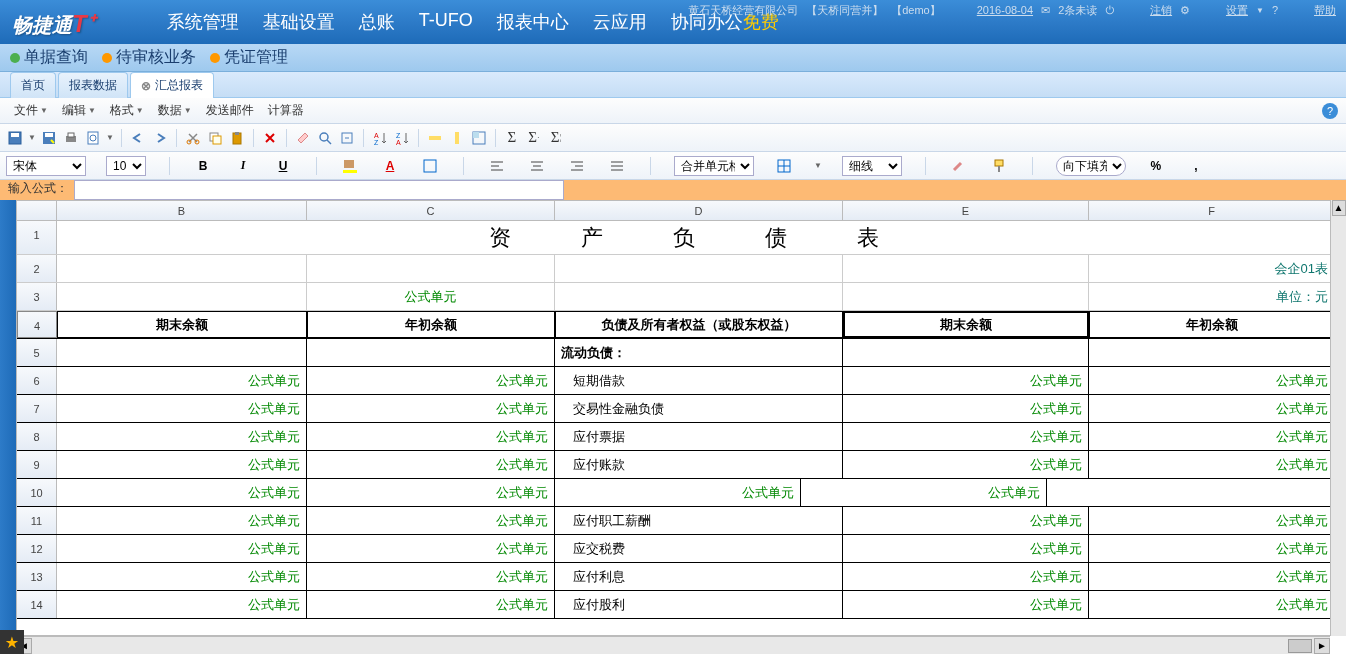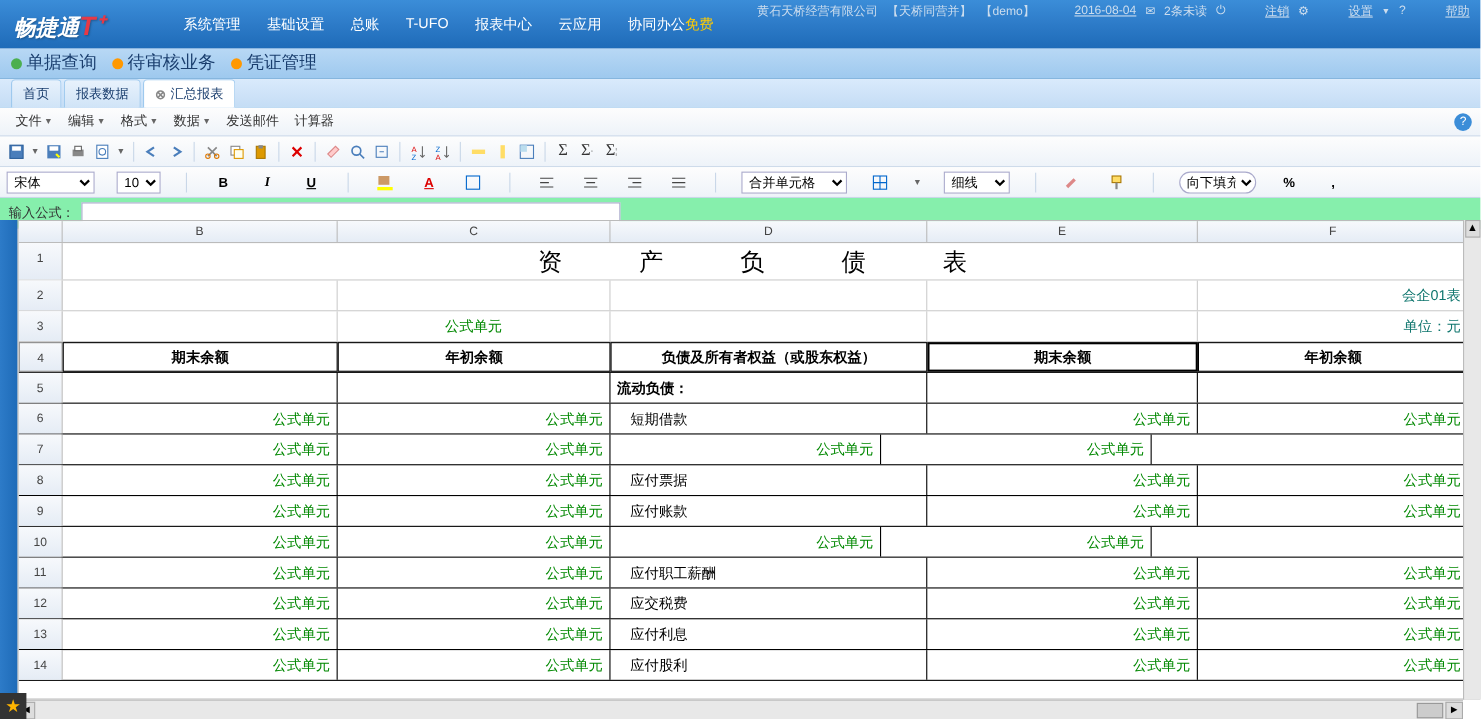--- a/index.html
+++ b/index.html
@@ -3,21 +3,21 @@
 <meta charset="utf-8">
 <style>
 * { margin: 0; padding: 0; box-sizing: border-box; }
 body { font-family: "Microsoft YaHei", SimSun, Arial, sans-serif; font-size: 12px; background: #fff; overflow: hidden; width: 1346px; height: 654px; position: relative; }
 
 
 .header { height: 44px; background: linear-gradient(to bottom, #3b8dd8, #2d7bc8, #1e6bb8); display: flex; align-items: center; color: #fff; position: relative; }
 .logo { font-size: 20px; font-style: italic; font-weight: bold; margin: 0 12px; color: #fff; text-shadow: 1px 1px 2px rgba(0,0,0,0.3); white-space: nowrap; }
 .logo .tplus { color: #e63946; font-size: 24px; font-style: italic; }
 .top-menu { display: flex; gap: 24px; margin-left: 60px; }
-.top-menu-item { color: #fff; cursor: pointer; font-size: 13px; }
+.top-menu-item { color: #fff; cursor: pointer; font-size: 18px; }
 .top-menu-item.free { color: #ffcc00; }
 .header-right { position: absolute; right: 10px; top: 0; display: flex; align-items: center; gap: 8px; color: #cde; font-size: 11px; height: 20px; }
 .header-right a { color: #cde; text-decoration: underline; cursor: pointer; margin-left: 28px; }
 
 
 .subnav { height: 28px; background: linear-gradient(to bottom, #b8d8f5, #9ec9ee); border-bottom: 1px solid #7aafdb; display: flex; align-items: center; padding-left: 10px; gap: 14px; }
 .subnav-item { display: flex; align-items: center; gap: 4px; cursor: pointer; color: #1a3e6e; font-size: 16px; }
 .dot { width: 10px; height: 10px; border-radius: 50%; display: inline-block; }
 .dot.green { background: #4caf50; }
 .dot.orange { background: #ff9800; }
@@ -38,27 +38,27 @@
 .toolbar { height: 28px; background: linear-gradient(to bottom, #fdfdfd, #eef3f9); border-bottom: 1px solid #c9d7e8; display: flex; align-items: center; padding-left: 6px; gap: 4px; }
 .tb-sep { width: 1px; height: 18px; background: #c9d7e8; margin: 0 3px; }
 .tb-ico { width: 18px; height: 18px; display: flex; align-items: center; justify-content: center; cursor: pointer; border-radius: 2px; }
 .tb-ico svg { width: 16px; height: 16px; }
 
 
 .formatbar { height: 28px; background: linear-gradient(to bottom, #fdfdfd, #eef3f9); border-bottom: 1px solid #c9d7e8; display: flex; align-items: center; padding-left: 6px; gap: 20px; }
 .sel { border: 1px solid #aac; background: #fff; height: 20px; font-size: 12px; padding: 0 2px; }
 .sel.font { width: 80px; }
 .sel.size { width: 40px; }
-.sel.merge { width: 96px; }
+.sel.merge { width: 80px; }
 .sel.border { width: 60px; }
 .sel.fill { width: 70px; border-radius: 10px; }
 .fmt-btn { width: 20px; height: 20px; display: flex; align-items: center; justify-content: center; cursor: pointer; font-weight: bold; border-radius: 2px; }
 
 
-.formulabar { height: 28px; background: #86efac; border-bottom: 1px solid #c9d7e8; display: flex; align-items: center; padding-left: 8px; gap: 6px; }
+.formulabar { height: 28px; background: #fdba74; border-bottom: 1px solid #c9d7e8; display: flex; align-items: flex-start; padding-left: 8px; gap: 6px; }
 .formula-label { color: #333; }
 .formula-input { flex: 0 0 490px; height: 20px; border: 1px solid #aac; background: #fff; padding: 0 4px; }
 
 
 .sheet-wrap { position: absolute; left: 16px; right: 0; top: 200px; bottom: 18px; overflow: hidden; border: 1px solid #bbb; }
 .left-strip { position: absolute; left: 0; top: 200px; bottom: 0; width: 16px; background: linear-gradient(to right, #2d7bc8, #1e6bb8); }
 .col-headers { display: flex; height: 20px; background: linear-gradient(to bottom, #f7f9fc, #e5ecf5); border-bottom: 1px solid #bbb; }
 .corner { width: 40px; border-right: 1px solid #bbb; background: linear-gradient(to bottom, #f7f9fc, #e5ecf5); }
 .col-h { border-right: 1px solid #bbb; text-align: center; line-height: 20px; color: #444; font-size: 11px; cursor: pointer; }
 .row { display: flex; border-bottom: 1px solid #ccc; height: 28px; }
@@ -431,20 +431,21 @@
         <div class="cell col-B data-border formula-cell">公式单元</div>
         <div class="cell col-C data-border formula-cell">公式单元</div>
         <div class="cell col-D data-border" style="font-weight:normal;padding-left:18px">短期借款</div>
         <div class="cell col-E data-border formula-cell">公式单元</div>
         <div class="cell col-F data-border formula-cell">公式单元</div>
       </div>
       <div class="row data-row">
         <div class="row-h">7</div>
         <div class="cell col-B data-border formula-cell">公式单元</div>
         <div class="cell col-C data-border formula-cell">公式单元</div>
+        <div class="cell col-D data-border" style="font-weight:normal;padding-left:18px">交易性金融负债</div>
         <div class="cell col-E data-border formula-cell">公式单元</div>
         <div class="cell col-F data-border formula-cell">公式单元</div>
       </div>
       <div class="row data-row">
         <div class="row-h">8</div>
         <div class="cell col-B data-border formula-cell">公式单元</div>
         <div class="cell col-C data-border formula-cell">公式单元</div>
         <div class="cell col-D data-border" style="font-weight:normal;padding-left:18px">应付票据</div>
         <div class="cell col-E data-border formula-cell">公式单元</div>
         <div class="cell col-F data-border formula-cell">公式单元</div>

